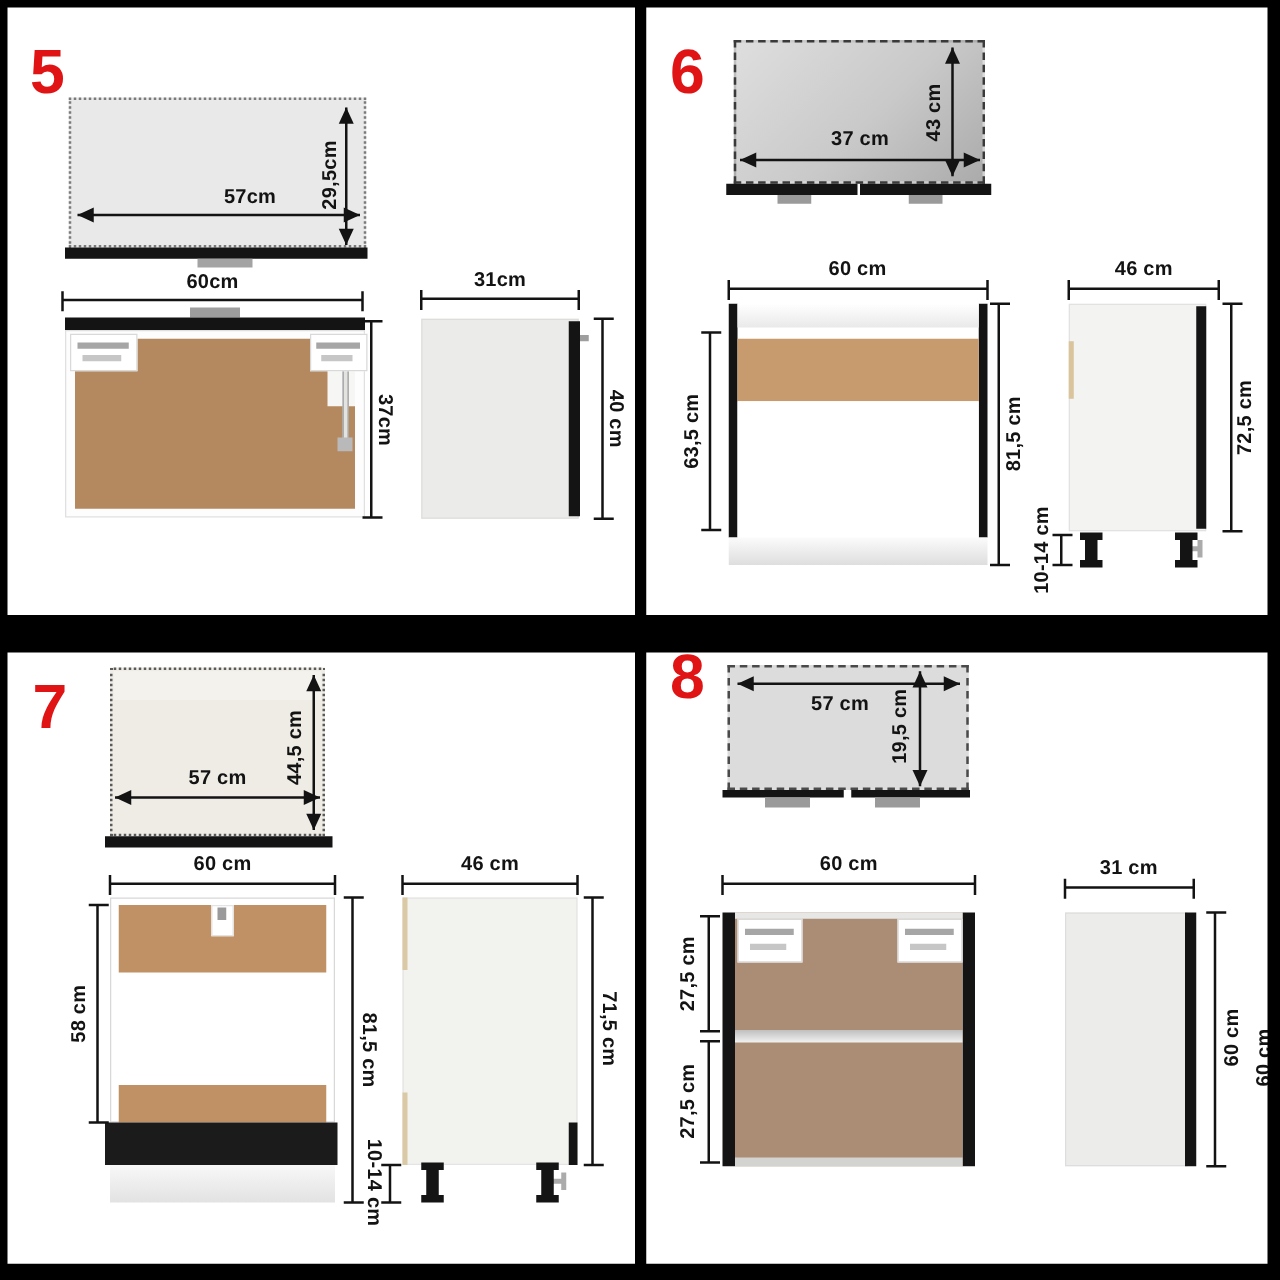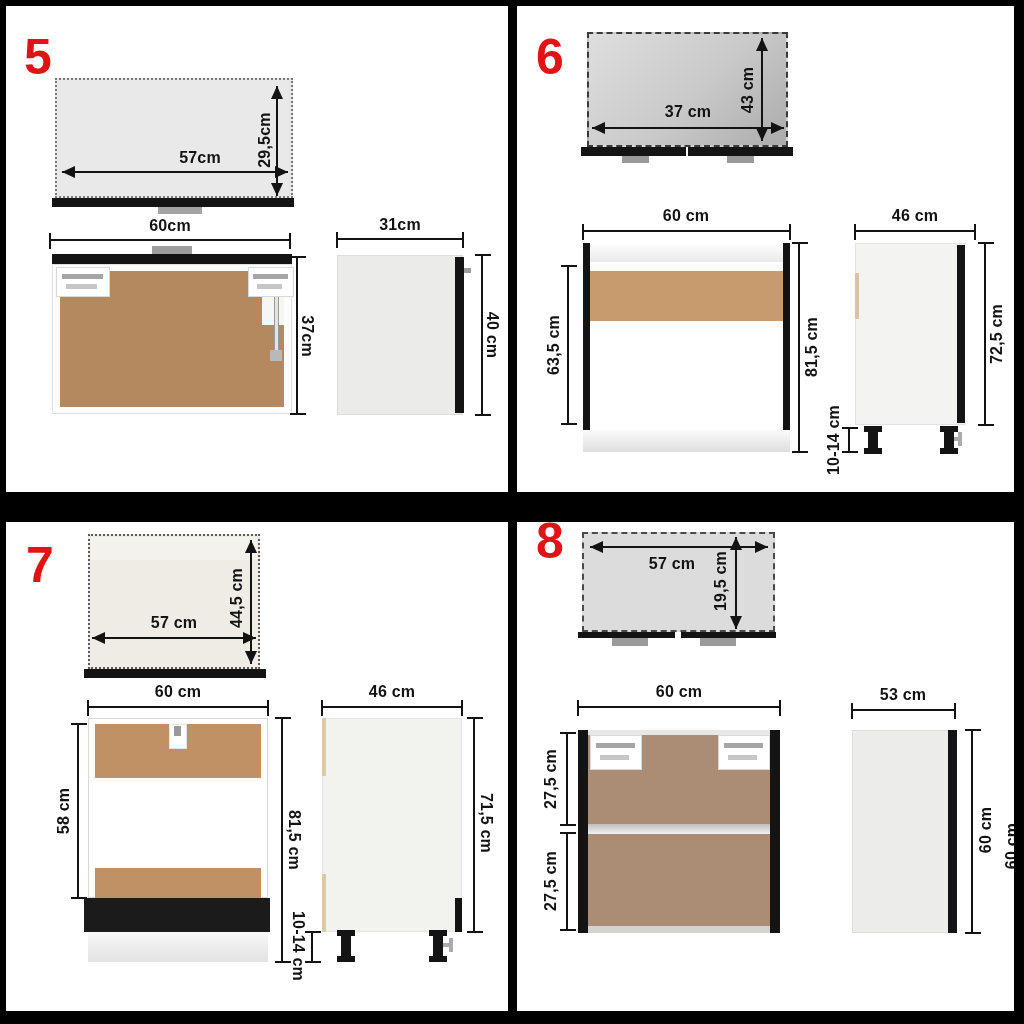--- a/index.html
+++ b/index.html
@@ -178,21 +178,21 @@
     <div class="abs" style="left:588px;top:926px;width:182px;height:7px;background:#d3d3d1;"></div>
     <div class="hinge" style="left:590px;top:735px;width:50px;height:33px;"></div>
     <div class="hinge" style="left:718px;top:735px;width:50px;height:33px;"></div>
     <div class="abs" style="left:588px;top:824px;width:182px;height:10px;background:linear-gradient(#bfbfbf,#f1f1f1);"></div>
     <div class="dimv tick" style="left:566px;top:733px;height:92px;"></div>
     <div class="lab up" style="left:551px;top:779px;">27,5 cm</div>
     <div class="dimv tick" style="left:566px;top:833px;height:97px;"></div>
     <div class="lab up" style="left:551px;top:881px;">27,5 cm</div>
 
     <div class="dimh tick" style="left:852px;top:709px;width:103px;"></div>
-    <div class="lab" style="left:903px;top:695px;">53 cm</div>
+    <div class="lab" style="left:903px;top:695px;">31 cm</div>
     <div class="abs" style="left:852px;top:730px;width:98px;height:203px;background:#ececea;border:1px solid #dddddd;"></div>
     <div class="blk" style="left:948px;top:730px;width:9px;height:203px;"></div>
     <div class="dimv tick" style="left:971px;top:730px;height:203px;"></div>
     <div class="lab up" style="left:986px;top:830px;">60 cm</div>
     <div class="lab up" style="left:1012px;top:846px;">60 cm</div>
   </div>
 
   <div class="frame" style="left:0;top:0;width:1024px;height:6px;"></div>
   <div class="frame" style="left:0;top:1011px;width:1024px;height:13px;"></div>
   <div class="frame" style="left:0;top:0;width:6px;height:1024px;"></div>

